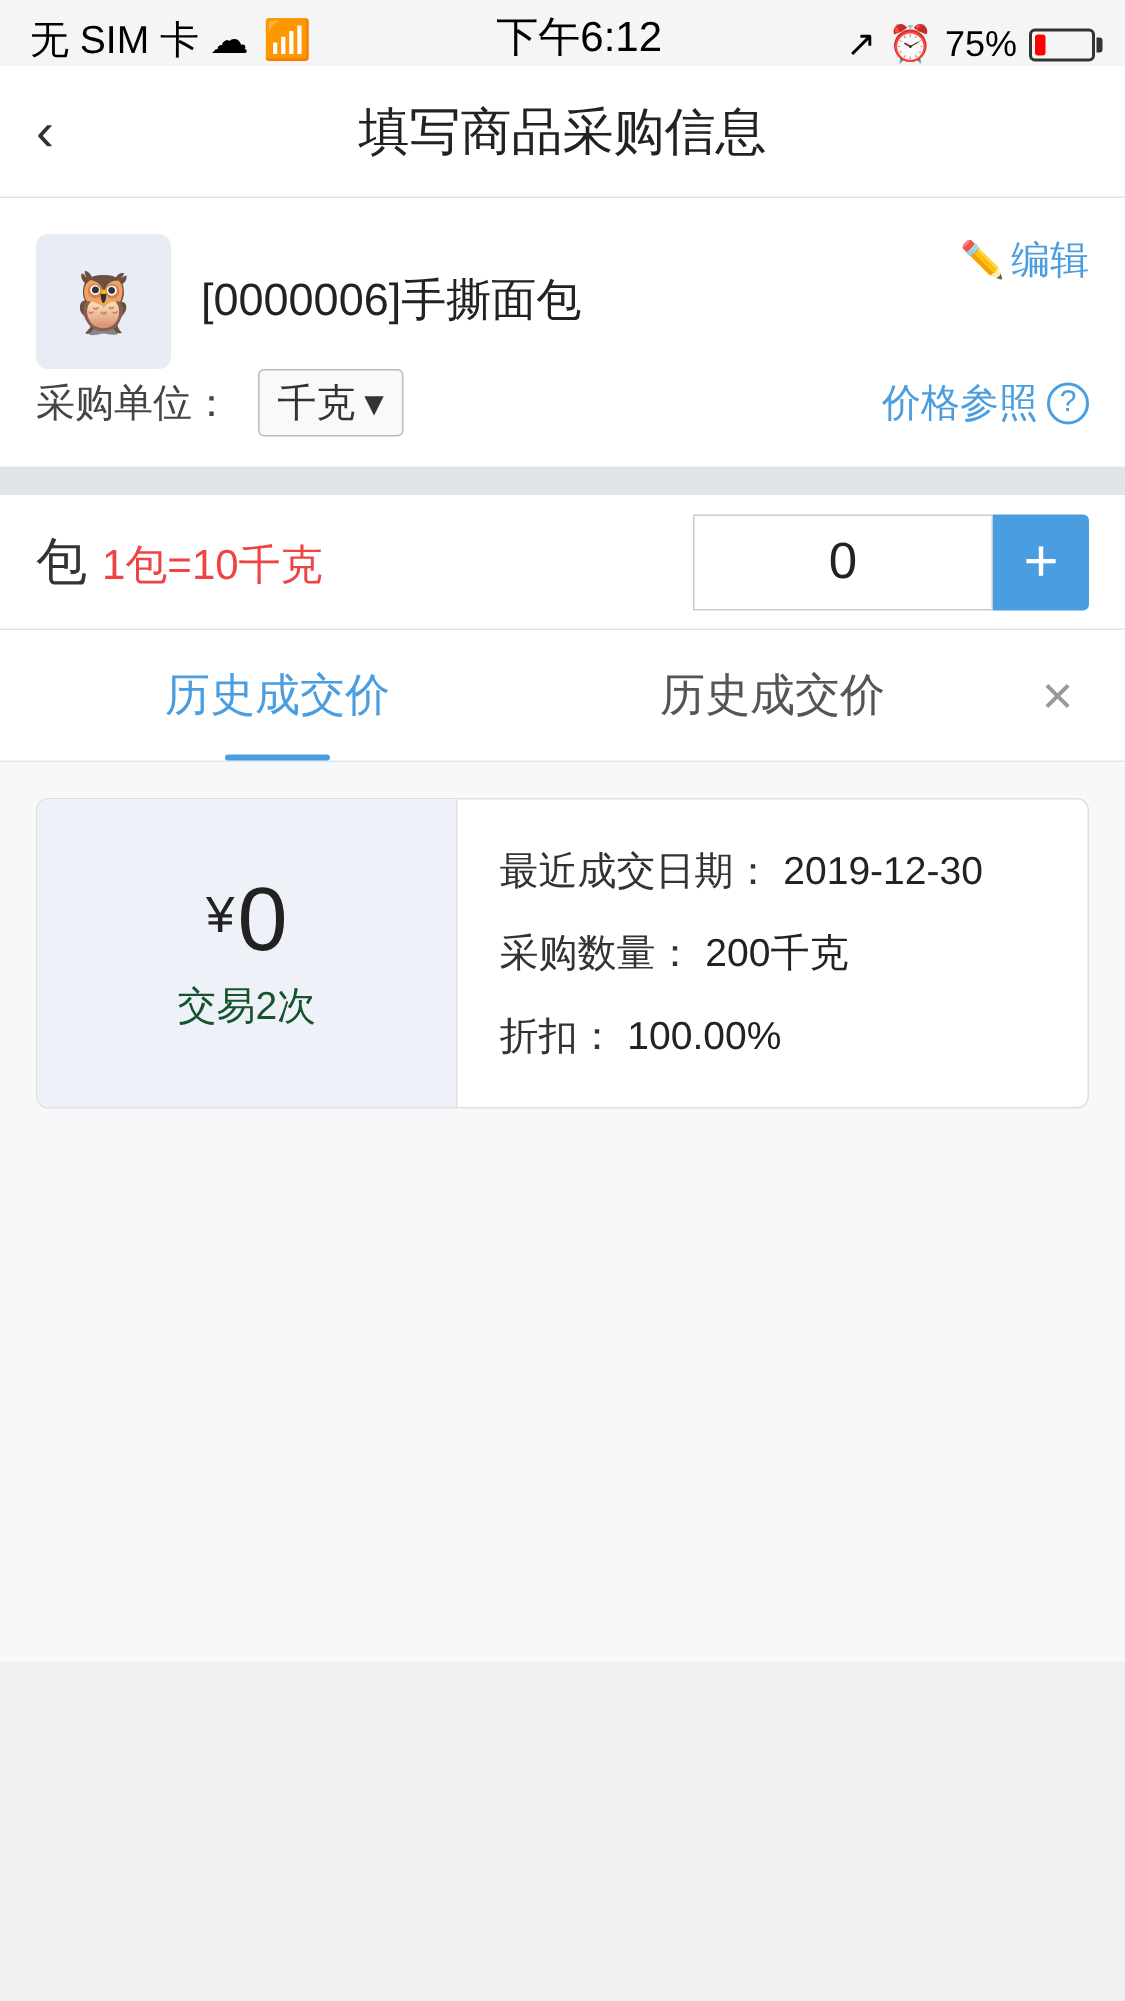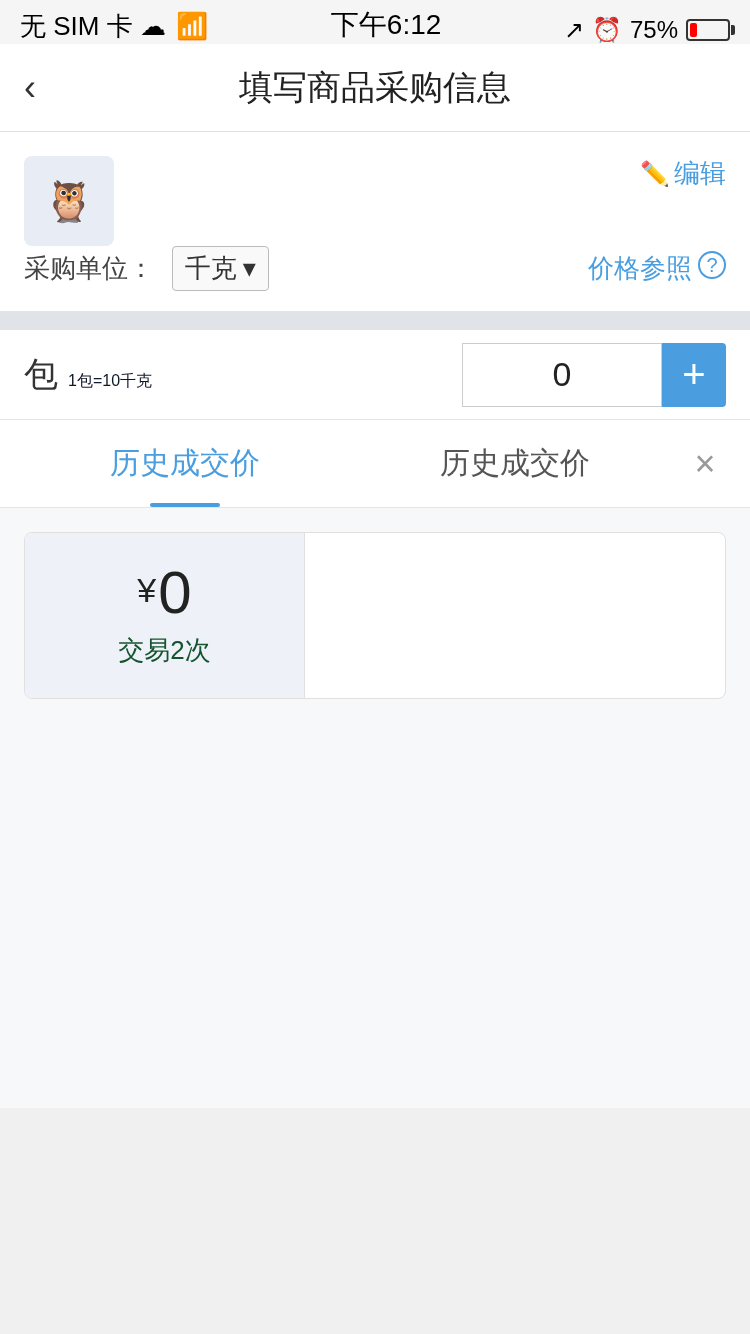--- a/index.html
+++ b/index.html
@@ -146,20 +146,21 @@
       padding: 4px 12px;
       font-size: 26px;
       color: #333;
       background: #f9f9f9;
       margin-left: 10px;
     }
     .price-ref {
       font-size: 26px;
       color: #4a9ee0;
       display: flex;
+      align-items: center;
       gap: 6px;
     }
     .help-circle {
       width: 28px;
       height: 28px;
       border: 2px solid #4a9ee0;
       border-radius: 50%;
       display: inline-flex;
       align-items: center;
       justify-content: center;
@@ -188,22 +189,22 @@
       align-items: baseline;
       gap: 10px;
       flex: 1;
     }
     .qty-main-unit {
       font-size: 34px;
       color: #333;
       font-weight: 500;
     }
     .qty-conversion {
-      font-size: 16px;
-      color: #0f172a;
+      font-size: 28px;
+      color: #ef4444;
     }
     .qty-controls {
       display: flex;
       align-items: center;
     }
     .qty-input-box {
       width: 200px;
       height: 64px;
       border: 1px solid #ccc;
       background: #fff;
@@ -364,20 +365,21 @@
   <span class="nav-back">‹</span>
   <span class="nav-title">填写商品采购信息</span>
 </div>
 
 <div class="product-section">
   <div class="product-top-row">
     <div class="product-left">
       <div class="product-thumbnail">
         <span class="owl-icon">🦉</span>
       </div>
+      <span class="product-name">[0000006]手撕面包</span>
     </div>
     <span class="edit-link">
       <span class="edit-icon">✏️</span>
       <span>编辑</span>
     </span>
   </div>
   <div class="product-unit-row">
     <div>
       <span class="unit-label">采购单位：</span>
       <span class="unit-select">
@@ -419,15 +421,29 @@
 
   <div class="cards-area">
     <div class="transaction-card">
       <div class="card-left">
         <div class="card-price">
           <span class="price-currency">¥</span>
           <span class="price-value">0</span>
         </div>
         <div class="card-trade-count">交易2次</div>
       </div>
+      <div class="card-right">
+        <div class="card-detail-row">
+          <span class="detail-label">最近成交日期：</span>
+          <span class="detail-value">2019-12-30</span>
+        </div>
+        <div class="card-detail-row">
+          <span class="detail-label">采购数量：</span>
+          <span class="detail-value">200千克</span>
+        </div>
+        <div class="card-detail-row">
+          <span class="detail-label">折扣：</span>
+          <span class="detail-value">100.00%</span>
+        </div>
+      </div>
     </div>
   </div>
 </div>
 
 </body></html>

